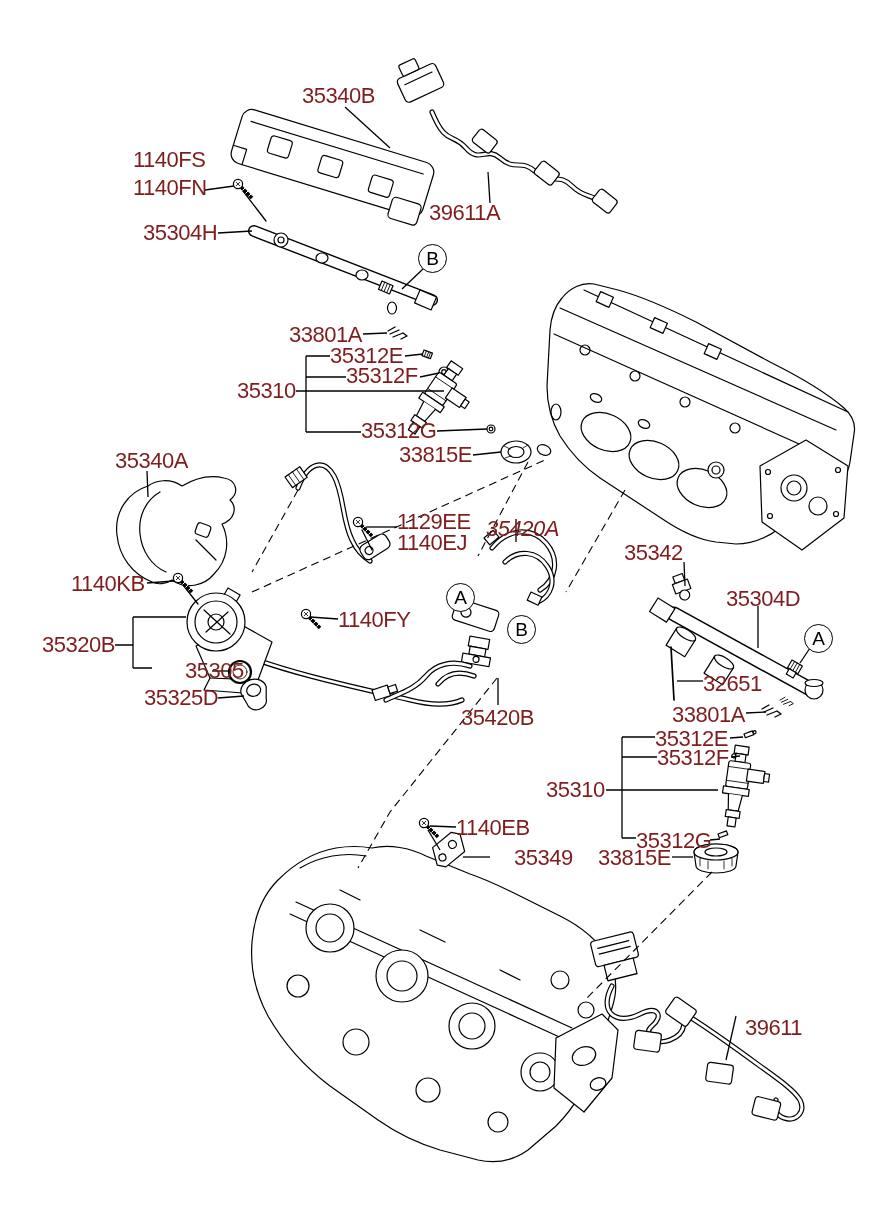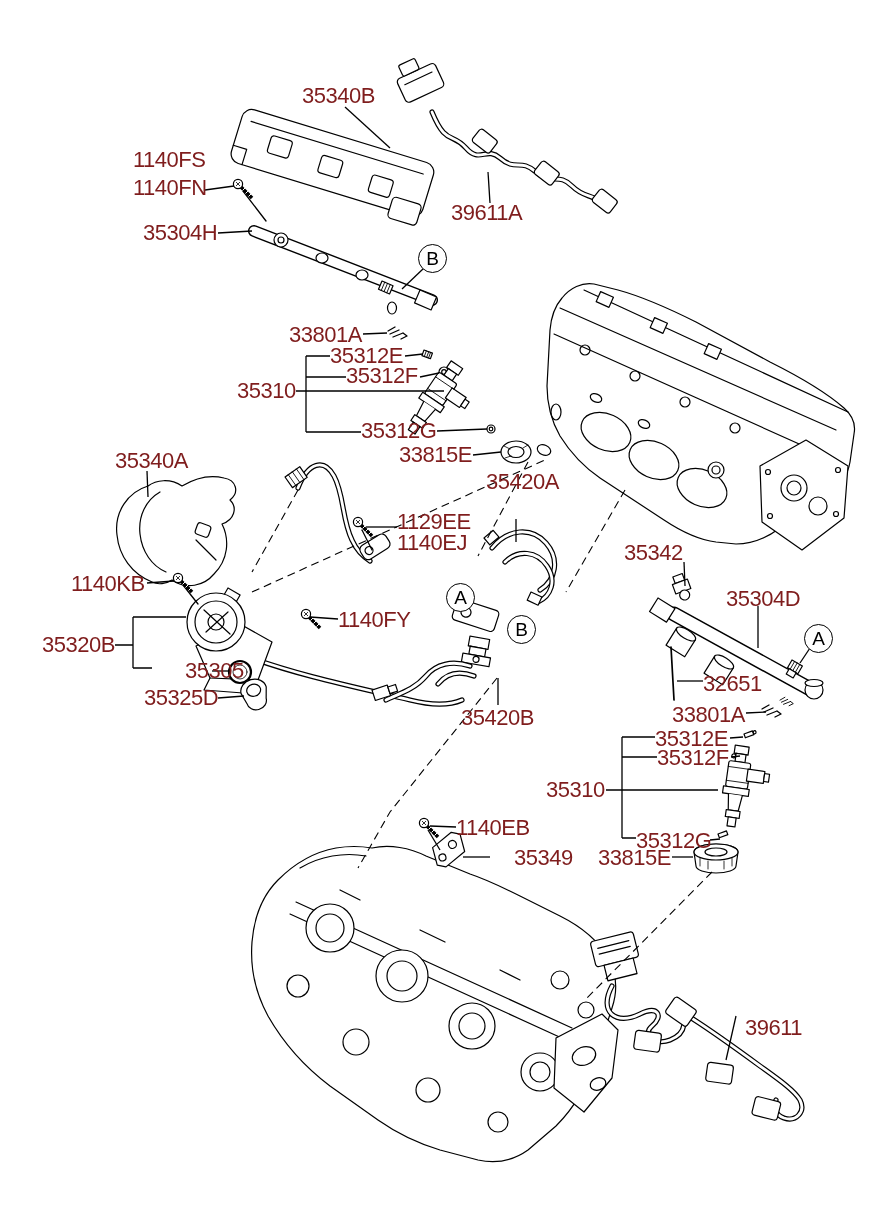--- a/index.html
+++ b/index.html
@@ -376,29 +376,29 @@
     <path class="leader" d="M736,1016 L726,1060"></path>
     <path class="leader" d="M428,830 L440,850"></path>
   </g>
 </svg>
 
 <div id="label-layer">
       <div class="part-label" style="left: 302px; top: 84px;">35340B</div>
       <div class="part-label" style="left: 133px; top: 148px;">1140FS</div>
       <div class="part-label" style="left: 133px; top: 176px;">1140FN</div>
       <div class="part-label" style="left: 143px; top: 221px;">35304H</div>
-      <div class="part-label" style="left: 451px; top: 201px; text-align: right;">39611A</div>
+      <div class="part-label" style="left: 429px; top: 201px; text-align: right;">39611A</div>
       <div class="part-label" style="left: 289px; top: 323px;">33801A</div>
       <div class="part-label" style="left: 330px; top: 344px;">35312E</div>
       <div class="part-label" style="left: 346px; top: 364px;">35312F</div>
       <div class="part-label" style="left: 237px; top: 379px;">35310</div>
       <div class="part-label" style="left: 361px; top: 419px;">35312G</div>
       <div class="part-label" style="left: 399px; top: 443px;">33815E</div>
       <div class="part-label" style="left: 115px; top: 449px;">35340A</div>
-      <div class="part-label" style="left: 486px; top: 470px;">35420A</div>
+      <div class="part-label" style="left: 486px; top: 517px; font-style: italic;">35420A</div>
       <div class="part-label" style="left: 397px; top: 510px;">1129EE</div>
       <div class="part-label" style="left: 397px; top: 531px;">1140EJ</div>
       <div class="part-label" style="left: 624px; top: 541px;">35342</div>
       <div class="part-label" style="left: 71px; top: 572px;">1140KB</div>
       <div class="part-label" style="left: 726px; top: 587px;">35304D</div>
       <div class="part-label" style="left: 338px; top: 608px;">1140FY</div>
       <div class="part-label" style="left: 42px; top: 633px;">35320B</div>
       <div class="part-label" style="left: 153px; top: 659px; margin-left: 32px;">35305</div>
       <div class="part-label" style="left: 703px; top: 672px;">32651</div>
       <div class="part-label" style="left: 144px; top: 686px;">35325D</div>

